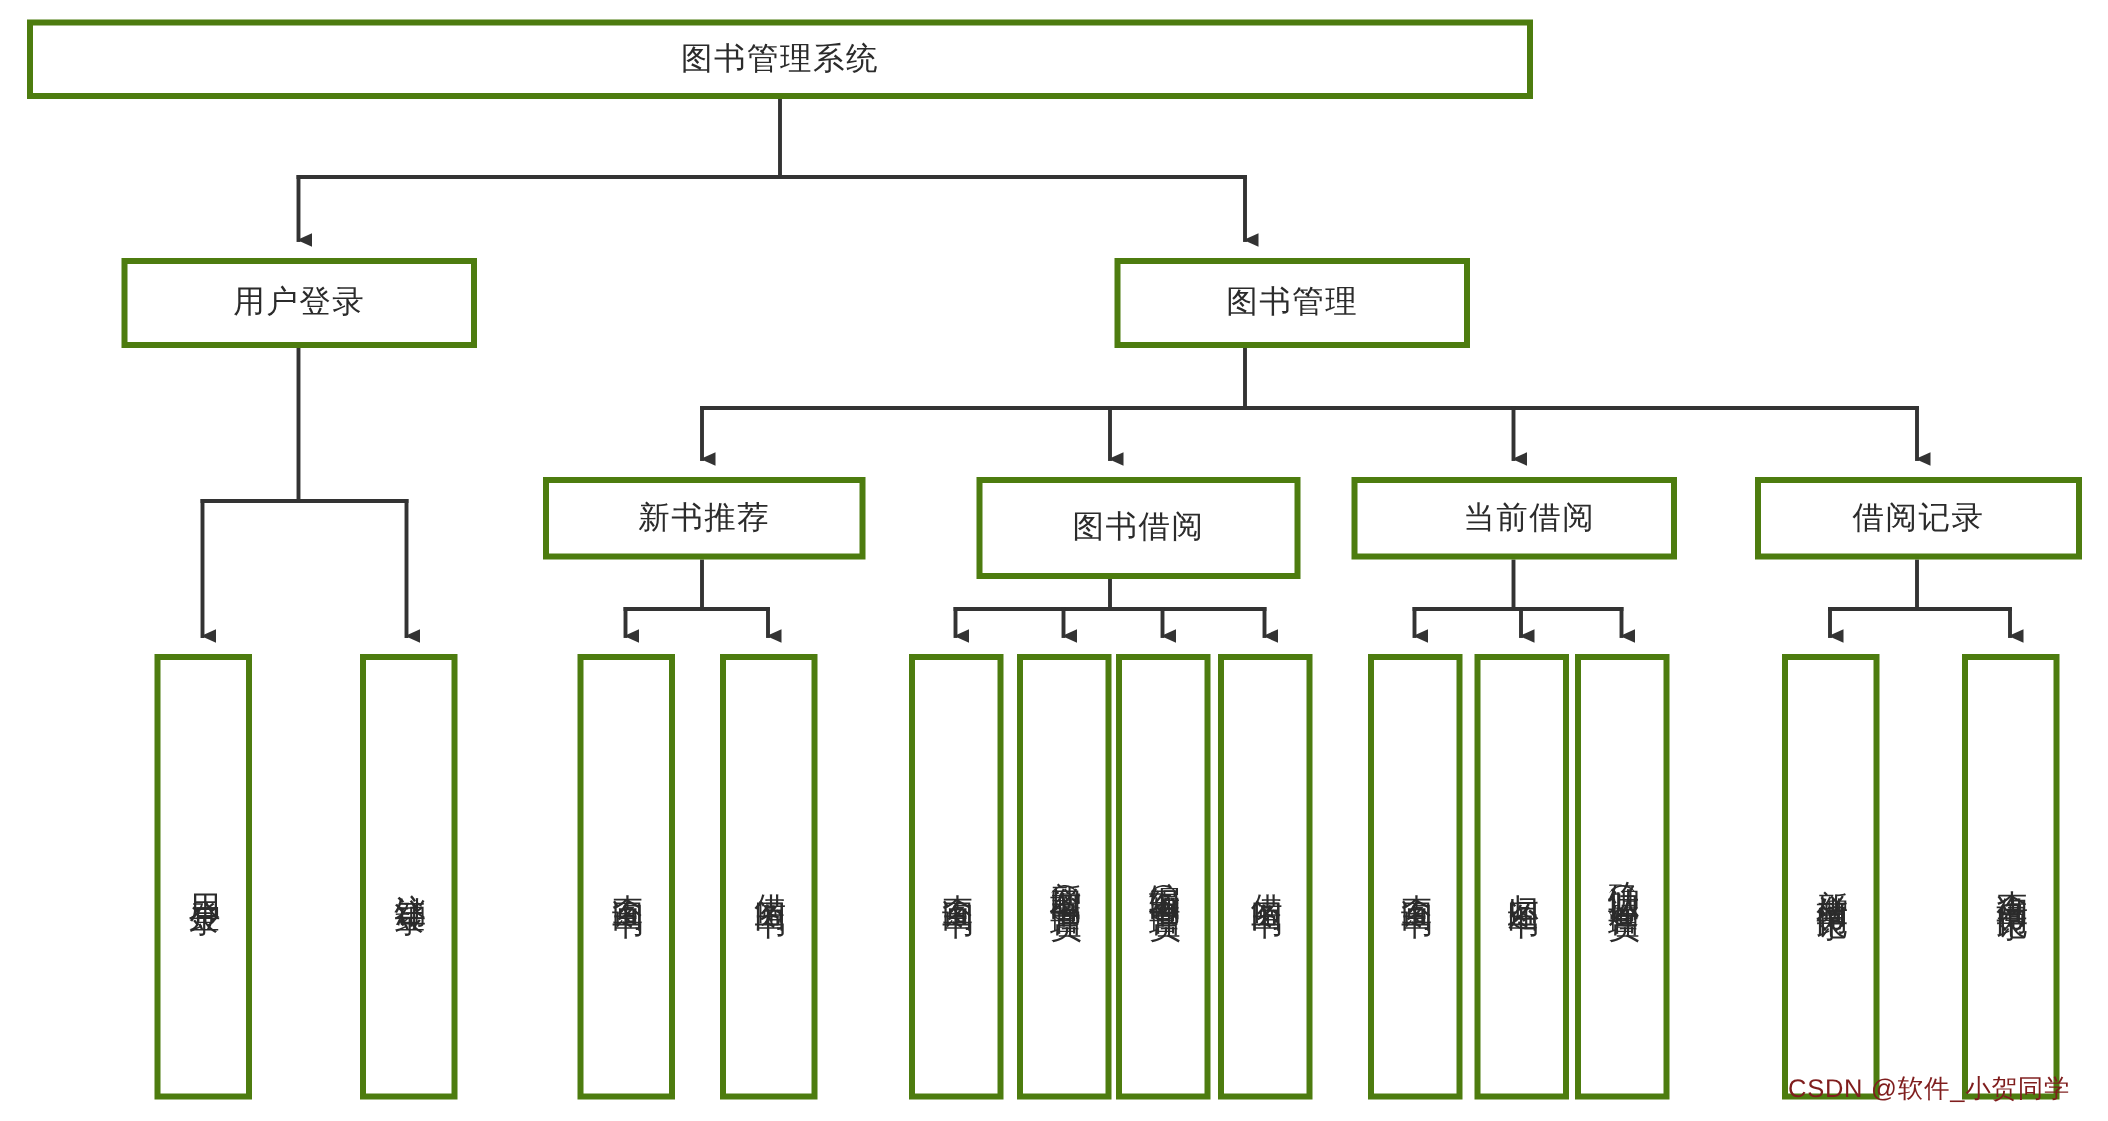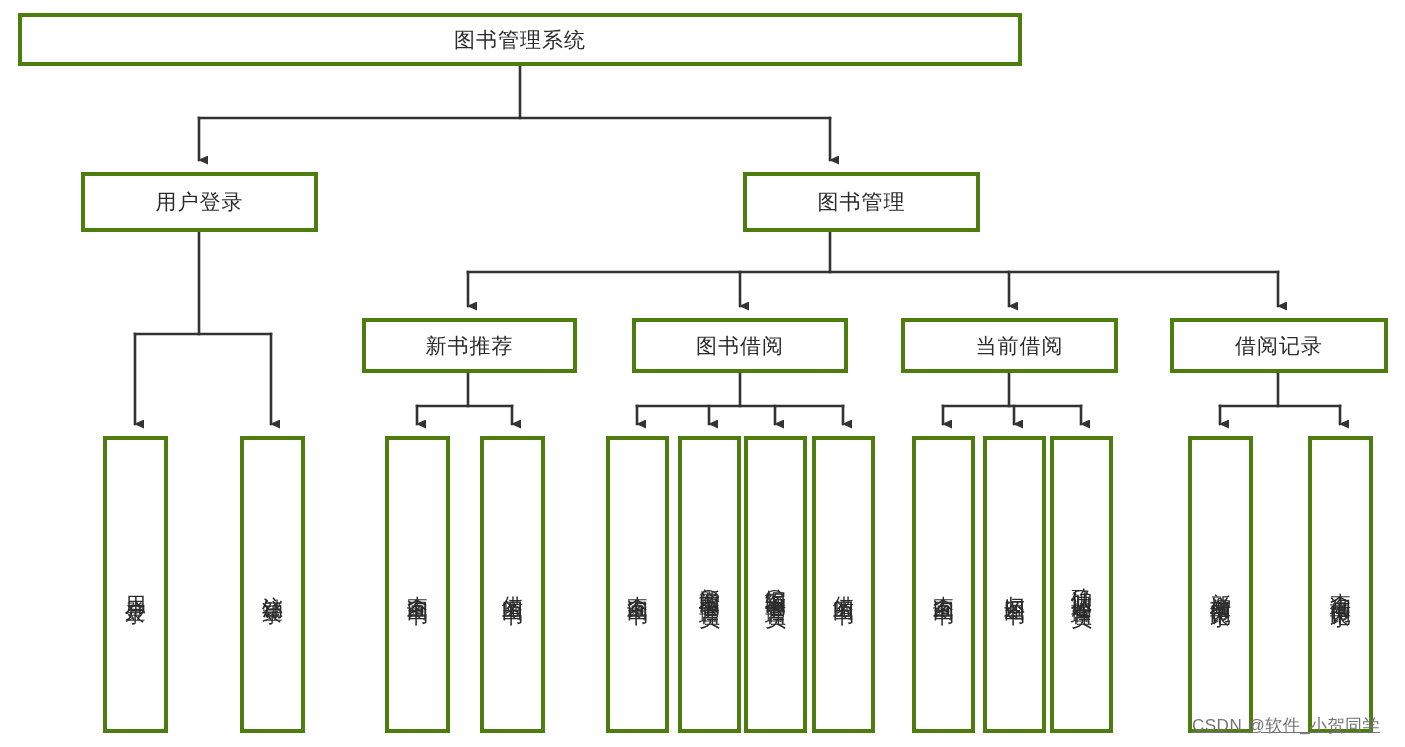--- a/index.html
+++ b/index.html
@@ -51,25 +51,24 @@
     writing-mode: vertical-rl;
     text-orientation: upright;
     display: block;
     white-space: nowrap;
   }
   #watermark {
     position: absolute;
     left: 1192px;
     top: 714px;
     font-size: 17px;
-    color: #737373;
+    color: #7f1d1d;
     white-space: nowrap;
     letter-spacing: 0.5px;
     pointer-events: none;
-    text-decoration: underline;
   }
 </style>
 </head>
 <body>
 
 <div id="diagram-root">
 
   <svg id="diagram-svg" viewBox="0 0 1405 747">
     <defs>
       <marker id="arrowhead" markerWidth="9" markerHeight="10" refX="4.5" refY="9" orient="auto" markerUnits="userSpaceOnUse">
@@ -127,21 +126,21 @@
   <div class="node-box horiz" style="left:81px; top:172px; width:237px; height:60px;">
     <span>用户登录</span>
   </div>
   <div class="node-box horiz" style="left:711px; top:172px; width:237px; height:60px;margin-left:32px;">
     <span>图书管理</span>
   </div>
 
   <div class="node-box horiz" style="left:362px; top:318px; width:215px; height:55px;">
     <span>新书推荐</span>
   </div>
-  <div class="node-box horiz" style="left:632px; top:318px; width:216px; height:55px;">
+  <div class="node-box horiz" style="left:651px; top:318px; width:216px; height:68px;">
     <span>图书借阅</span>
   </div>
   <div class="node-box horiz" style="left:901px; top:318px; width:217px; height:55px;padding-left:20px;">
     <span>当前借阅</span>
   </div>
   <div class="node-box horiz" style="left:1170px; top:318px; width:218px; height:55px;">
     <span>借阅记录</span>
   </div>
 
   <div class="node-box vert" style="left:103px; top:436px; width:65px; height:297px;">

